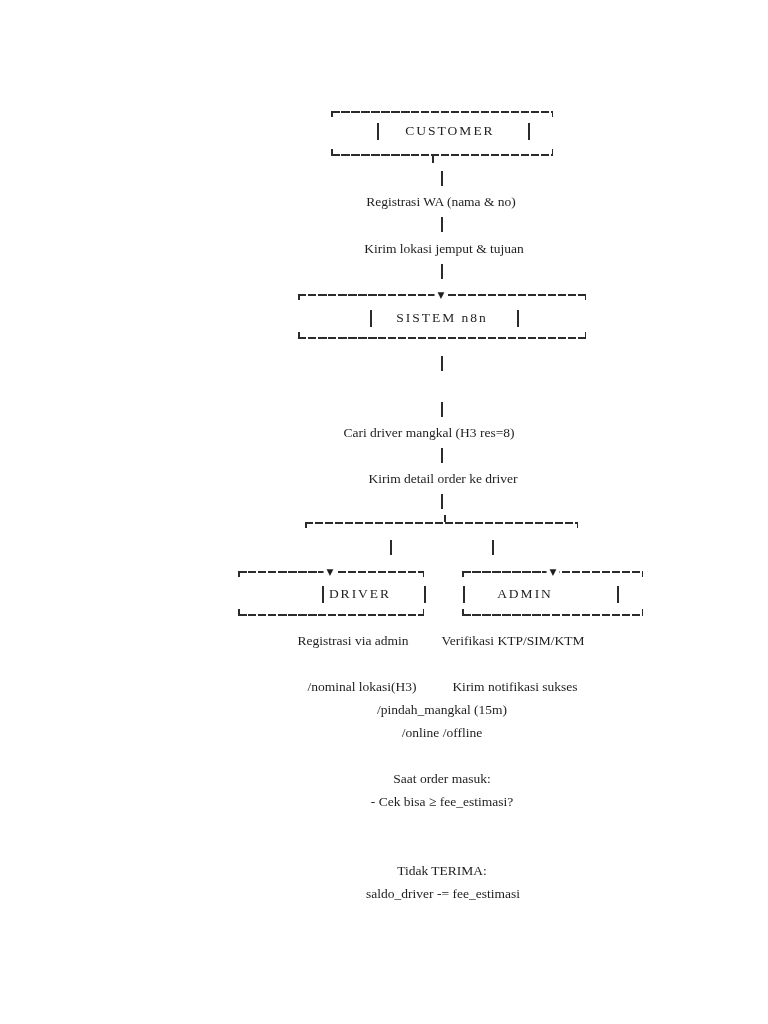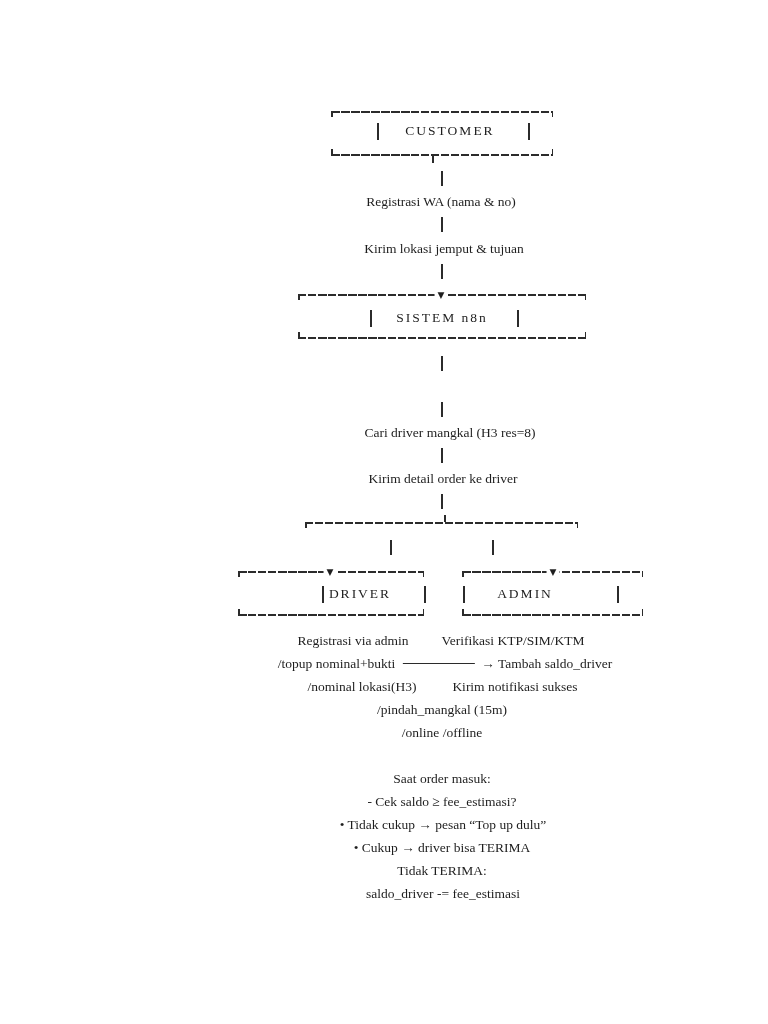--- a/index.html
+++ b/index.html
@@ -45,21 +45,21 @@
   <span class="tri" style="left:441px;top:295px">▼</span>
   <div class="pp" style="left:370px;top:310px;height:17px"></div>
   <div class="pp" style="left:517px;top:310px;height:17px"></div>
   <div class="t tlabel" style="left:442px;top:309px">SISTEM n8n</div>
   <div class="hl" style="left:298px;top:337px;width:288px"></div>
   <div class="vt" style="left:298px;top:332px;height:6px"></div>
   <div class="vt" style="left:584.5px;top:332px;height:6px"></div>
 
   <div class="pp" style="left:441px;top:356px;height:15px"></div>
   <div class="pp" style="left:441px;top:402px;height:15px"></div>
-  <div class="t" style="left:450px;top:424px">Cari driver mangkal (H3 res=8)</div>
+  <div class="t" style="left:429px;top:424px">Cari driver mangkal (H3 res=8)</div>
   <div class="pp" style="left:441px;top:448px;height:15px"></div>
   <div class="t" style="left:443px;top:470px">Kirim detail order ke driver</div>
   <div class="pp" style="left:441px;top:494px;height:15px"></div>
 
   <div class="hl" style="left:305px;top:522px;width:273px"></div>
   <div class="vt" style="left:305px;top:522px;height:6px"></div>
   <div class="vt" style="left:576.5px;top:522px;height:6px"></div>
   <div class="vt" style="left:444px;top:515px;height:7px"></div>
   <div class="pp" style="left:390px;top:540px;height:15px"></div>
   <div class="pp" style="left:492px;top:540px;height:15px"></div>
@@ -82,30 +82,24 @@
   <div class="pp" style="left:463px;top:586px;height:17px"></div>
   <div class="pp" style="left:617px;top:586px;height:17px"></div>
   <div class="t tlabel" style="left:525px;top:585px">ADMIN</div>
   <div class="hl" style="left:462px;top:614px;width:181px"></div>
   <div class="vt" style="left:462px;top:609px;height:6px"></div>
   <div class="vt" style="left:641.5px;top:609px;height:6px"></div>
 
   <div class="t" style="left:353px;top:632px">Registrasi via admin</div>
   <div class="t" style="left:513px;top:632px">Verifikasi KTP/SIM/KTM</div>
 
-  <div class="t" style="left:445px;top:655px">
-    <span>/topup nominal+bukti</span><span class="dash"></span><span>→</span>
-    <span>Tambah saldo_driver</span>
-  </div>
 
   <div class="t" style="left:362px;top:678px">/nominal lokasi(H3)</div>
   <div class="t" style="left:515px;top:678px">Kirim notifikasi sukses</div>
   <div class="t" style="left:442px;top:701px">/pindah_mangkal (15m)</div>
   <div class="t" style="left:442px;top:724px">/online /offline</div>
 
   <div class="t" style="left:442px;top:770px">Saat order masuk:</div>
-  <div class="t" style="left:442px;top:793px">- Cek saldo ≥ fee_estimasi?</div>
-  <div class="t" style="left:443px;top:816px">• Tidak cukup → pesan “Top up dulu”</div>
-  <div class="t" style="left:442px;top:839px">• Cukup → driver bisa TERIMA</div>
+  <div class="t" style="left:442px;top:793px">- Cek bisa ≥ fee_estimasi?</div>
   <div class="t" style="left:442px;top:862px">Tidak TERIMA:</div>
   <div class="t" style="left:443px;top:885px">saldo_driver -= fee_estimasi</div>
 
 </div>
 
 </body></html>

